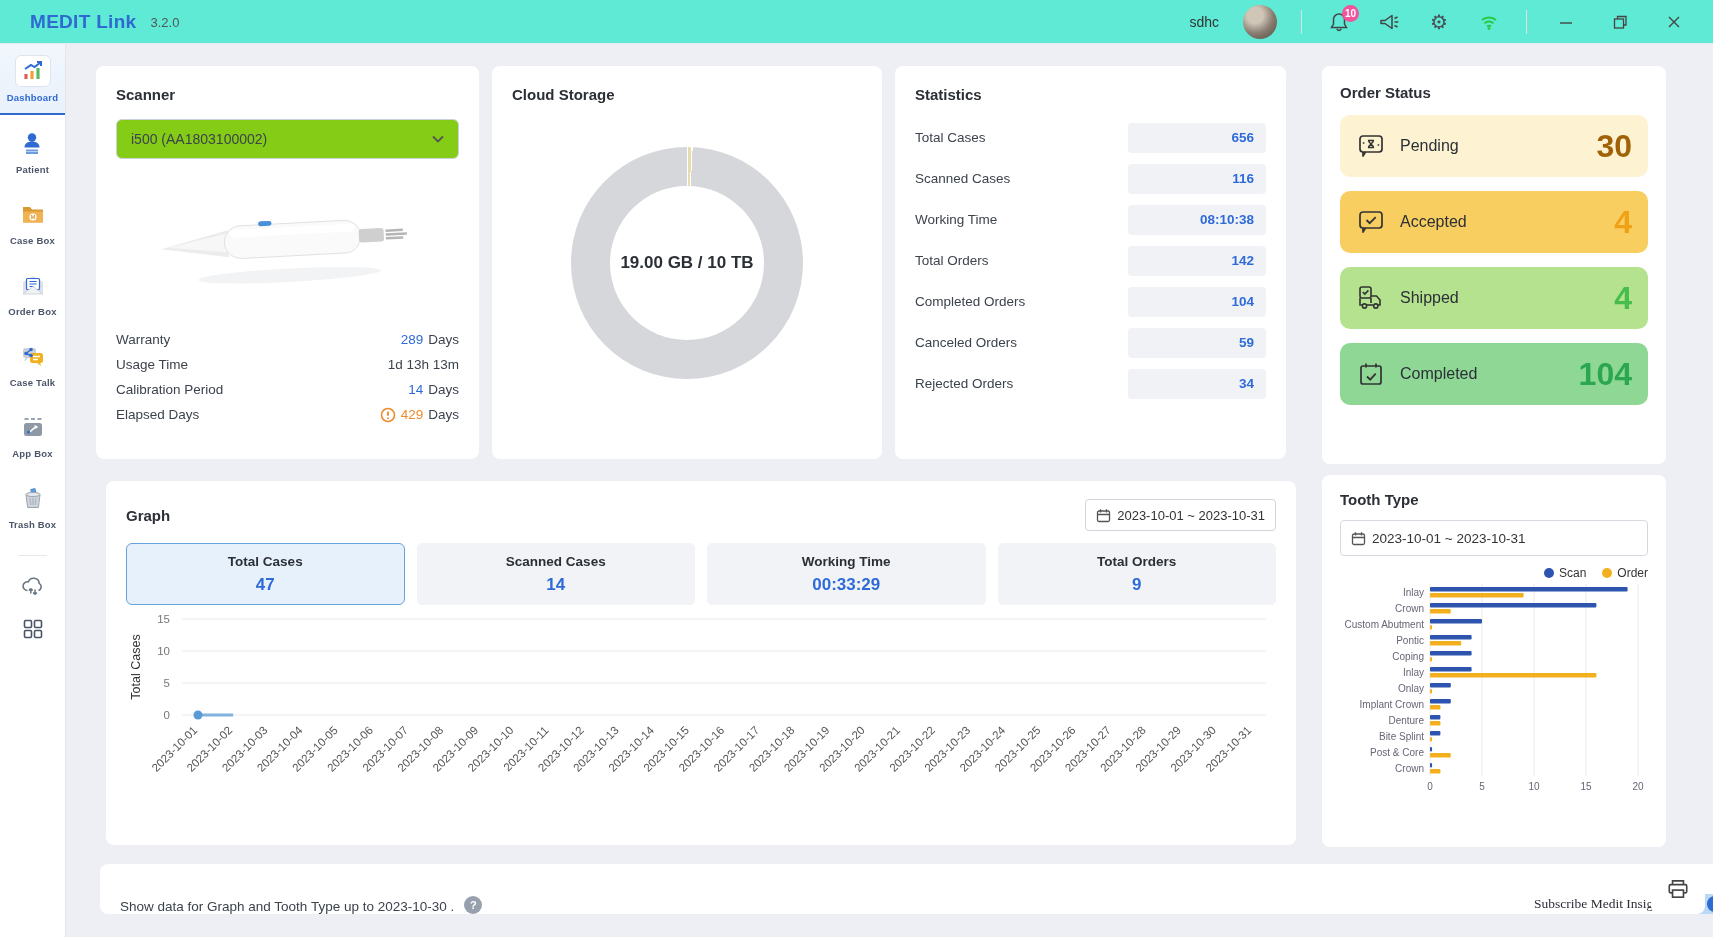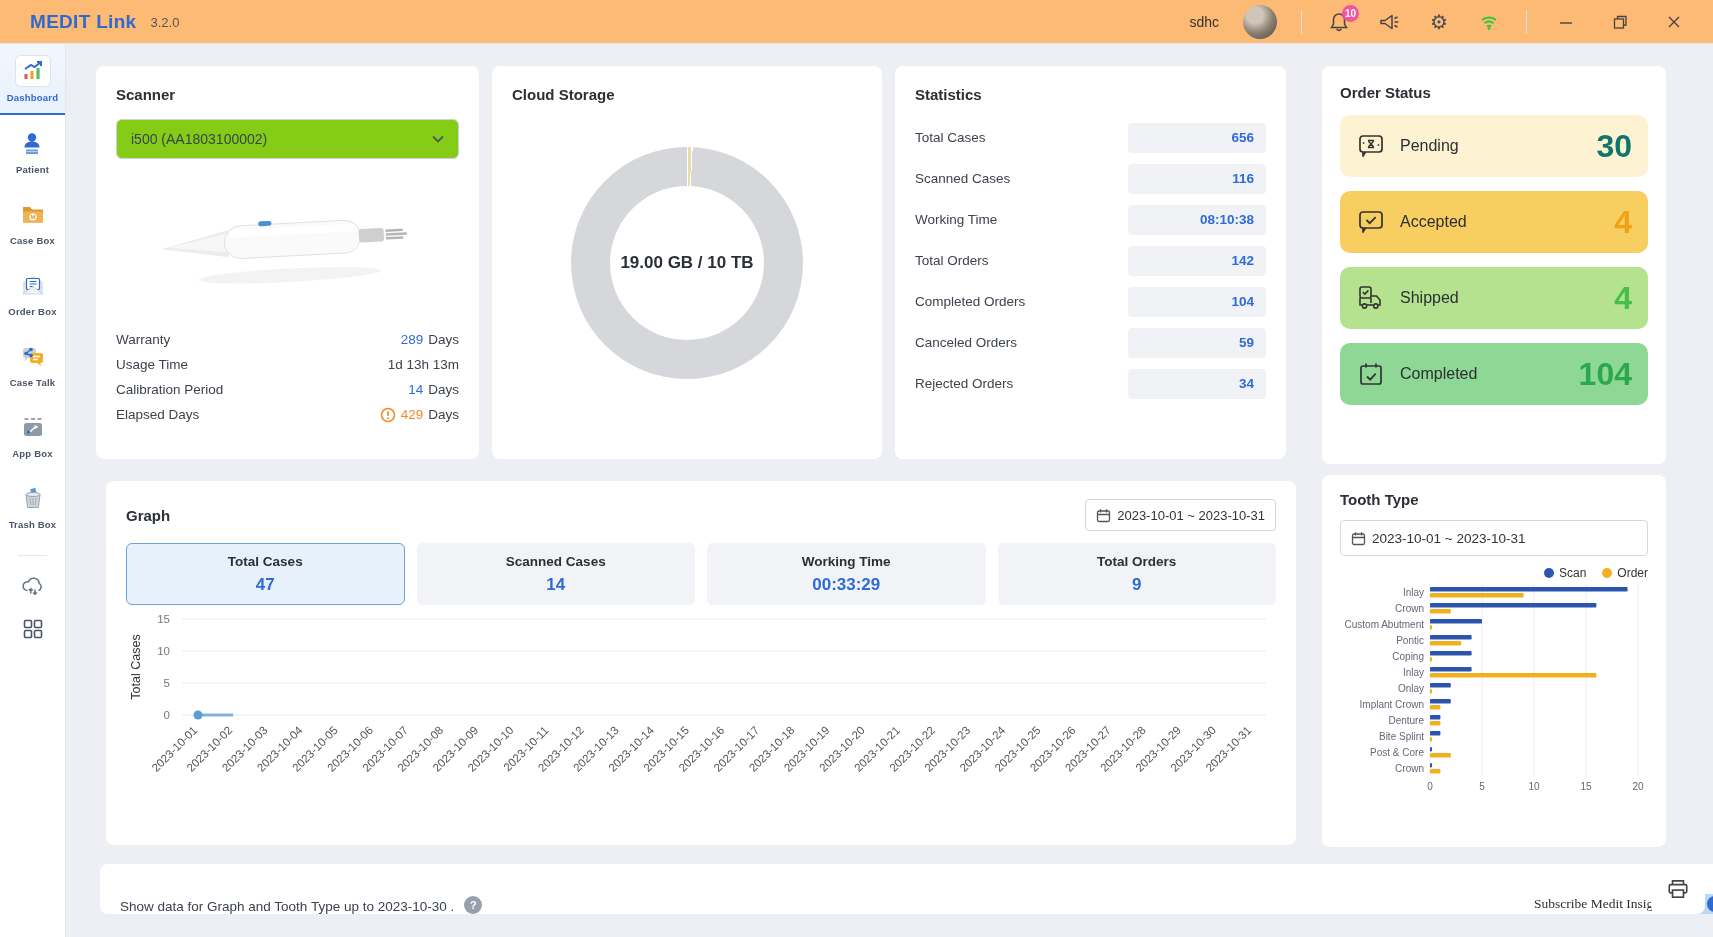--- a/index.html
+++ b/index.html
@@ -1,19 +1,19 @@
 <!DOCTYPE html>
 <html><head>
 <meta charset="utf-8">
 <style>
   html,body{margin:0;padding:0;width:1713px;height:937px;overflow:hidden;
     font-family:"Liberation Sans",sans-serif;background:#edeff4;}
   *{box-sizing:border-box;}
   
-  .topbar{position:absolute;left:0;top:0;width:1713px;height:44px;background:#fdba74;
+  .topbar{position:absolute;left:0;top:0;width:1713px;height:44px;background:#5eead4;
     border-bottom:1px solid #e6e8ec;display:flex;align-items:center;z-index:5;}
   .brand{color:#2e6ad1;font-weight:bold;font-size:19px;margin-left:30px;letter-spacing:.3px;}
   .version{color:#555;font-size:13px;margin-left:14px;margin-top:2px;}
   .top-right{margin-left:auto;display:flex;align-items:center;gap:24px;margin-right:24px;}
   .username{font-size:14px;color:#333;}
   .avatar{width:34px;height:34px;border-radius:50%;
     background:radial-gradient(circle at 35% 30%,#cfc6b8 0 25%,#8a7f72 55%,#4e463d 100%);}
   .v-sep{width:1px;height:24px;background:#dcdfe4;}
   .tb-icon{position:relative;display:flex;align-items:center;justify-content:center;width:26px;height:26px;cursor:pointer;}
   .badge{position:absolute;top:-4px;right:-7px;min-width:17px;height:17px;border-radius:9px;background:#f1549c;
@@ -370,21 +370,21 @@
   <div class="os-item" style="background: rgb(253, 243, 210);">
     <span class="os-icon">
       <svg width="30" height="30" viewBox="0 0 30 30">
           <rect x="4" y="5" width="22" height="16" rx="3" fill="none" stroke="#333" stroke-width="1.7"></rect>
           <path d="M9.5 21 l-2.5 4 v-4" fill="none" stroke="#333" stroke-width="1.7" stroke-linejoin="round"></path>
           <path d="M12 9.5 h6 M12 16.5 h6 M12.5 9.5 c0 2.6 5 4.4 5 7 M17.5 9.5 c0 2.6-5 4.4-5 7" stroke="#333" stroke-width="1.5" fill="none"></path>
           <path d="M6.8 12 h1.6 M21.6 14 h1.6" stroke="#333" stroke-width="1.3"></path>
         </svg>
     </span>
     <span class="os-label">Pending</span>
-    <span class="os-count" style="color: #0f766e;">30</span>
+    <span class="os-count" style="color: #a16207;">30</span>
   </div>
   <div class="os-item" style="background: rgb(248, 206, 96);">
     <span class="os-icon">
       <svg width="30" height="30" viewBox="0 0 30 30">
           <rect x="4" y="5" width="22" height="16" rx="3" fill="none" stroke="#333" stroke-width="1.7"></rect>
           <path d="M9.5 21 l-2.5 4 v-4" fill="none" stroke="#333" stroke-width="1.7" stroke-linejoin="round"></path>
           <path d="M10.5 13 l3.2 3.2 6-6" stroke="#333" stroke-width="1.8" fill="none"></path>
         </svg>
     </span>
     <span class="os-label">Accepted</span>

